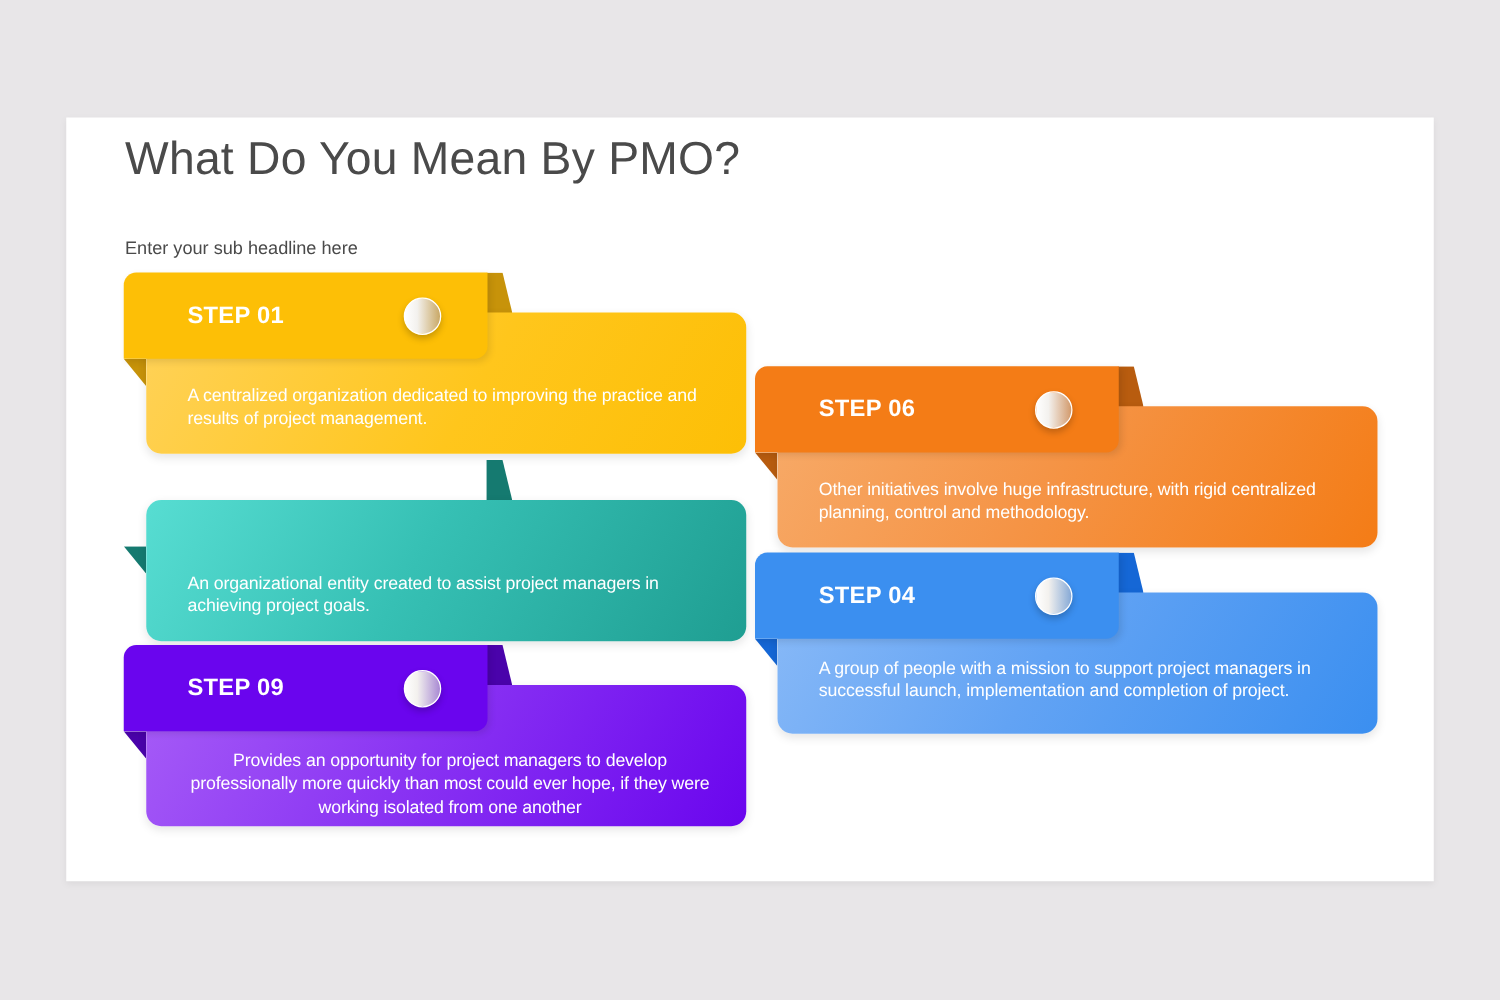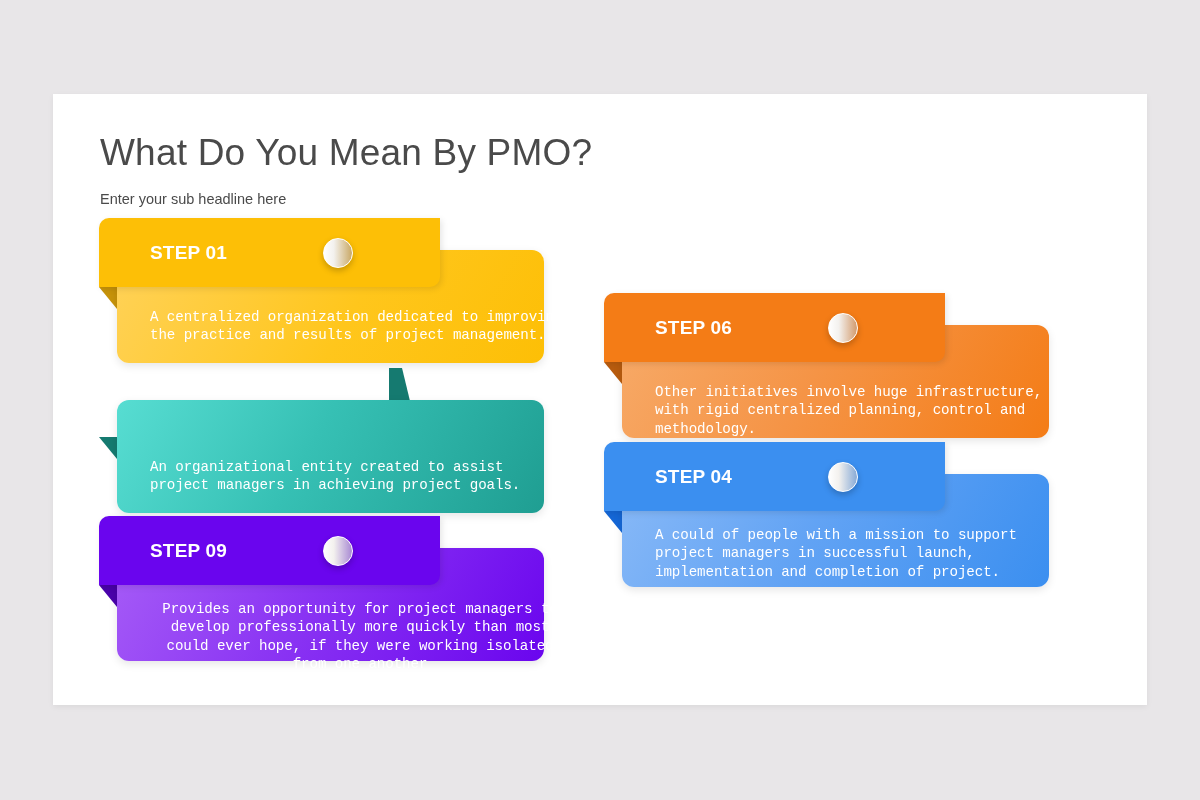--- a/index.html
+++ b/index.html
@@ -11,21 +11,21 @@
     }
     .slide {
       position: absolute;
       left: 53px; top: 94px;
       width: 1094px; height: 611px;
       background: #ffffff;
       box-shadow: 0 2px 6px rgba(0,0,0,0.06);
     }
     .title {
       position: absolute;
-      left: 47px; top: 38px;
+      left: 47px; top: 12px;
       font-size: 37px;
       color: #4a4a4a;
       font-weight: 400;
       letter-spacing: 0.2px;
       white-space: nowrap;
     }
     .subtitle {
       position: absolute;
       left: 47px; top: 97px;
       font-size: 14.5px;
@@ -47,39 +47,38 @@
     .card .fold-bottom-wrap {
       position: absolute;
       left: 0; top: 69px;
       width: 18px; height: 22px;
       background: var(--dark);
       clip-path: polygon(0 0, 100% 0, 100% 100%);
     }
     .card .body {
       position: absolute;
       left: 18px; top: 32px;
-      width: 427px; height: 113px;
+      width: 480px; height: 113px;
       border-radius: 12px;
       background: var(--body-grad);
       box-shadow: 0 3px 8px rgba(0,0,0,0.10);
-      font-family: Liberation Mono, monospace;
     }
     .card .body-text {
       position: absolute;
       left: 33px; top: 58px;
       width: 420px;
       font-size: 14.2px;
       line-height: 18.3px;
       color: #ffffff;
       letter-spacing: -0.1px;
     }
     .card .head {
       position: absolute;
       left: 0; top: 0;
-      width: 341px; height: 69px;
+      width: 291px; height: 69px;
       border-radius: 10px 0 10px 0;
       border-top-left-radius: 10px;
       border-bottom-right-radius: 10px;
       border-top-right-radius: 0;
       border-bottom-left-radius: 0;
       background: var(--head);
       box-shadow: 2px 2px 6px rgba(0,0,0,0.10);
     }
     .card .step-label {
       position: absolute;
@@ -150,21 +149,21 @@
     <div class="fold-bottom-wrap"></div>
     <div class="body">
       <div class="body-text">An organizational entity created to assist project managers in achieving project goals.</div>
     </div>
   </div>
 
   <div class="card c4">
     <div class="fold-top-wrap"></div>
     <div class="fold-bottom-wrap"></div>
     <div class="body">
-      <div class="body-text">A could of people with a mission to support project managers in successful launch, implementation and completion of project.</div>
+      <div class="body-text">A group of people with a mission to support project managers in successful launch, implementation and completion of project.</div>
     </div>
     <div class="head">
       <div class="step-label">STEP 04</div>
       <div class="dot"></div>
     </div>
   </div>
 
   <div class="card c5">
     <div class="fold-top-wrap"></div>
     <div class="fold-bottom-wrap"></div>

